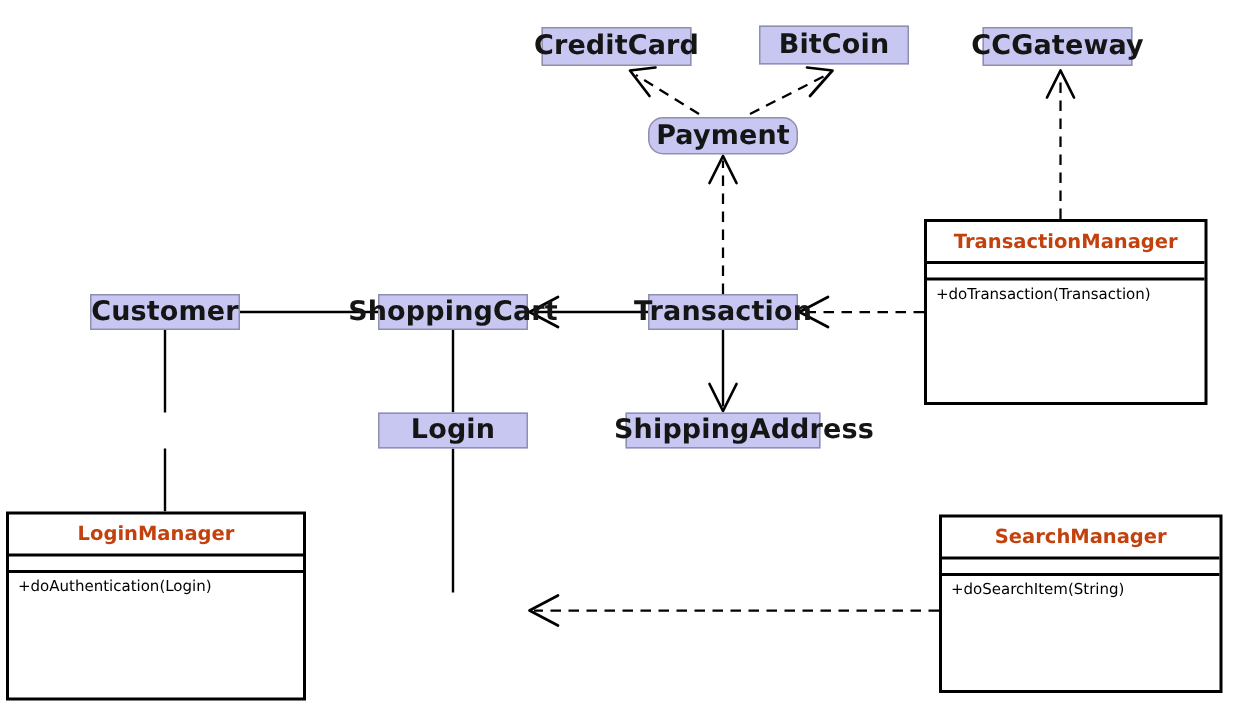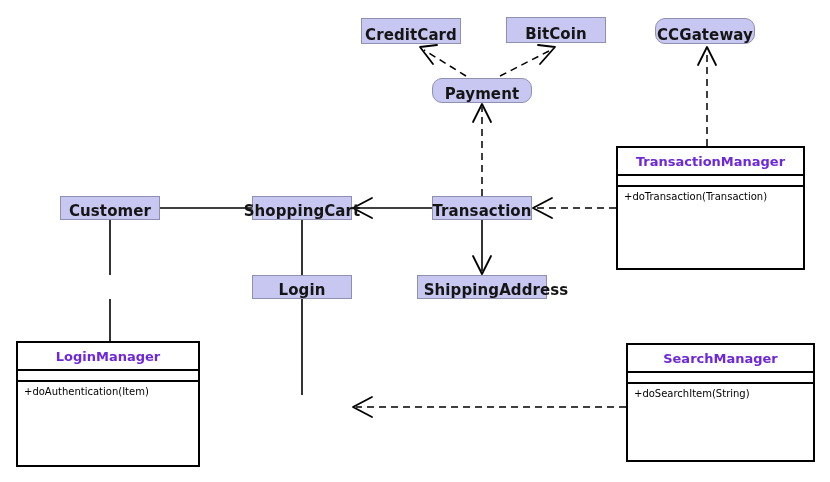--- a/index.html
+++ b/index.html
@@ -2,29 +2,29 @@
 <html><head>
 <meta charset="utf-8">
 <title>UML Class Diagram</title>
 <style>
   html,body{margin:0;padding:0;background:#ffffff;}
   #canvas{position:relative;width:830px;height:482px;background:#ffffff;
           font-family:"DejaVu Sans","Liberation Sans",sans-serif;overflow:hidden;}
 
   
   .cls{position:absolute;box-sizing:border-box;background:#c7c7f2;
-       border:1px solid #8f8fb0;display:flex;align-items:flex-end;justify-content:center;
-       font-size:15px;font-weight:bold;color:#151515;letter-spacing:.1px;
+       border:1px solid #8f8fb0;display:flex;align-items:center;justify-content:center;
+       font-size:18px;font-weight:bold;color:#151515;letter-spacing:.1px;
        text-align:center;line-height:1;}
 
   
   .bigcls{position:absolute;box-sizing:border-box;background:#ffffff;
           border:2px solid #000000;display:flex;flex-direction:column;}
   .bigcls .cname{height:26px;display:flex;align-items:center;justify-content:center;
-                 font-size:13px;font-weight:bold;color:#6d28d9;border-bottom:2px solid #000;}
+                 font-size:13px;font-weight:bold;color:#c2410c;border-bottom:2px solid #000;}
   .bigcls .attrs{height:9px;border-bottom:2px solid #000;}
   .bigcls .ops{flex:1;padding:4px 6px 0 6px;}
   .bigcls .op{font-size:10px;color:#000;line-height:1.25;white-space:nowrap;}
 
   
   #links{position:absolute;left:0;top:0;width:830px;height:482px;pointer-events:none;}
 </style>
 </head>
 <body>
 
@@ -62,21 +62,21 @@
     <line x1="626" y1="407" x2="356" y2="407" stroke="#000" stroke-width="1.5" stroke-dasharray="7,5"></line>
     <polyline points="372,397 353,407 372,417" fill="none" stroke="#000" stroke-width="1.8" stroke-linecap="round" stroke-linejoin="round"></polyline>
   </svg>
 
   <div class="cls" id="box-creditcard" style="left: 361px; top: 18px; width: 100px; height: 26px;">
     <span>CreditCard</span>
   </div>
   <div class="cls" id="box-bitcoin" style="left: 506px; top: 17px; width: 100px; height: 26px;">
     <span>BitCoin</span>
   </div>
-  <div class="cls" id="box-ccgateway" style="left: 655px; top: 18px; width: 100px; height: 26px; border-radius: 10px;">
+  <div class="cls" id="box-ccgateway" style="left: 655px; top: 18px; width: 100px; height: 26px;">
     <span>CCGateway</span>
   </div>
   <div class="cls" id="box-payment" style="left: 432px; top: 78px; width: 100px; height: 25px; border-radius: 10px;">
     <span>Payment</span>
   </div>
   <div class="cls" id="box-customer" style="left: 60px; top: 196px; width: 100px; height: 24px;">
     <span>Customer</span>
   </div>
   <div class="cls" id="box-shoppingcart" style="left: 252px; top: 196px; width: 100px; height: 24px;">
     <span>ShoppingCart</span>
@@ -92,25 +92,25 @@
   </div>
 
   <div class="bigcls" id="box-transactionmanager" style="left: 616px; top: 146px; width: 189px; height: 124px;">
     <div class="cname">TransactionManager</div>
     <div class="attrs"></div>
     <div class="ops">
       <div class="op">+doTransaction(Transaction)</div>
     </div>
   </div>
 
-  <div class="bigcls" id="box-loginmanager" style="left: 16px; top: 341px; width: 184px; height: 126px;">
+  <div class="bigcls" id="box-loginmanager" style="left: 4px; top: 341px; width: 200px; height: 126px;">
     <div class="cname">LoginManager</div>
     <div class="attrs"></div>
     <div class="ops">
-      <div class="op">+doAuthentication(Item)</div>
+      <div class="op">+doAuthentication(Login)</div>
     </div>
   </div>
 
   <div class="bigcls" id="box-searchmanager" style="left: 626px; top: 343px; width: 189px; height: 119px;">
     <div class="cname">SearchManager</div>
     <div class="attrs"></div>
     <div class="ops">
       <div class="op">+doSearchItem(String)</div>
     </div>
   </div>

